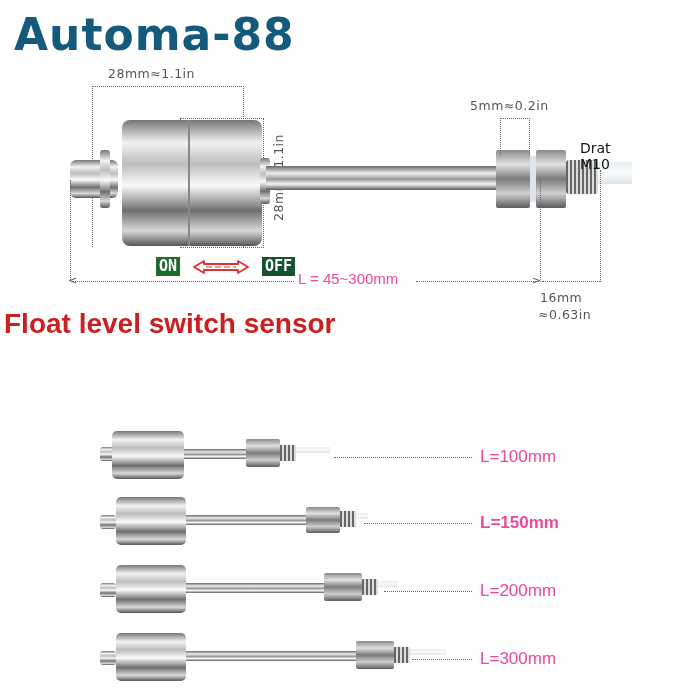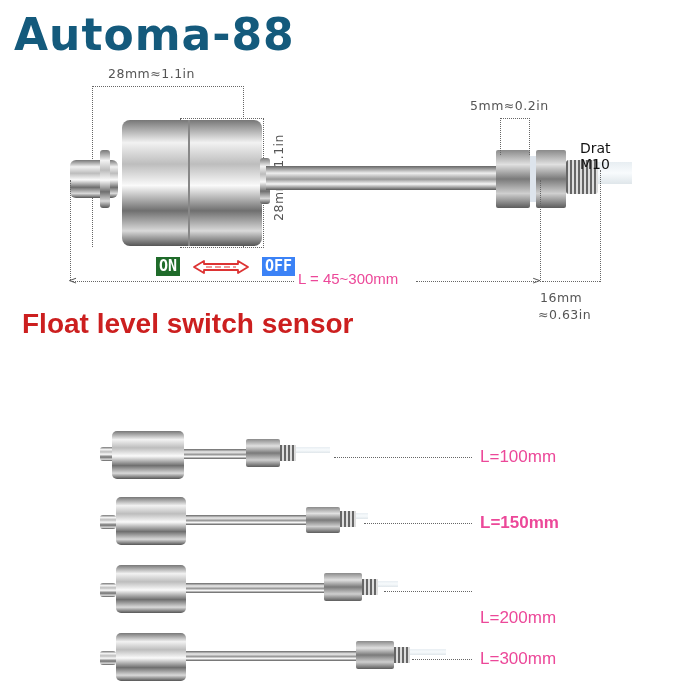--- a/index.html
+++ b/index.html
@@ -16,23 +16,23 @@
   .dim { color: #555; font-size: 12.5px; letter-spacing: 0.5px;
          font-family: "DejaVu Sans", sans-serif; }
   .dim-black { color: #111; font-size: 14px; font-family: "DejaVu Sans", sans-serif; }
   .dotbox { border: 1px dotted #666; }
   .vdot { border-left: 1px dotted #666; }
   .hdot { border-top: 1px dotted #666; }
 
   .badge { font-family: "DejaVu Sans Mono", monospace; font-weight: bold;
            color: #fff; font-size: 15px; line-height: 19px; padding: 0 3px; }
   .badge-on { background: #1f6b2a; }
-  .badge-off { background: #3b82f6; }
+  .badge-off { background: #14532d; }
 
-  .title { left: 22px; top: 308px; color: #cc1f1f; font-weight: bold;
+  .title { left: 4px; top: 308px; color: #cc1f1f; font-weight: bold;
            font-family: "Liberation Sans", sans-serif; font-size: 28px; }
 
   .len-label { font-family: "Liberation Sans", sans-serif; font-size: 17px; color: #ec4899; text-align: right; }
 
   
   .metal { background: linear-gradient(180deg, #777 0%, #f2f2f2 18%, #bdbdbd 35%, #fafafa 52%, #6f6f6f 72%, #d9d9d9 88%, #555 100%); }
   .rod { background: linear-gradient(180deg, #666 0%, #eee 30%, #9a9a9a 55%, #f5f5f5 75%, #5a5a5a 100%); }
   .nut { background: linear-gradient(180deg, #8a8a8a 0%, #e0e0e0 25%, #7a7a7a 50%, #cfcfcf 75%, #5c5c5c 100%); border-radius: 2px; }
   .thread { background: repeating-linear-gradient(90deg, #666 0 2px, #ddd 2px 4px); }
   .wire { background: linear-gradient(180deg, #e8eef2, #f8fbfd, #dfe6ea); }
@@ -121,21 +121,21 @@
   </div>
 
   <div class="abs" style="left:0;top:206px;width:700px;height:60px;">
     <div class="abs metal" style="left:100px;top:22px;width:16px;height:14px;border-radius:3px;"></div>
     <div class="abs metal float" style="left:116px;top:4px;width:70px;height:48px;border-radius:5px;"></div>
     <div class="abs rod" style="left:186px;top:22px;width:144px;height:10px;"></div>
     <div class="abs nut" style="left:324px;top:12px;width:38px;height:28px;"></div>
     <div class="abs thread" style="left:362px;top:18px;width:16px;height:16px;"></div>
     <div class="abs wire" style="left:378px;top:20px;width:20px;height:6px;"></div>
     <div class="abs hdot" style="left:384px;top:30px;width:88px;"></div>
-    <div class="abs len-label" style="left:480px;top:20px;margin-top:27px;">L=200mm</div>
+    <div class="abs len-label" style="left:480px;top:20px;">L=200mm</div>
   </div>
 
   <div class="abs" style="left:0;top:274px;width:700px;height:60px;padding-left:21px;">
     <div class="abs metal" style="left:100px;top:22px;width:16px;height:14px;border-radius:3px;"></div>
     <div class="abs metal float" style="left:116px;top:4px;width:70px;height:48px;border-radius:5px;"></div>
     <div class="abs rod" style="left:186px;top:22px;width:176px;height:10px;"></div>
     <div class="abs nut" style="left:356px;top:12px;width:38px;height:28px;"></div>
     <div class="abs thread" style="left:394px;top:18px;width:16px;height:16px;"></div>
     <div class="abs wire" style="left:410px;top:20px;width:36px;height:6px;"></div>
     <div class="abs hdot" style="left:412px;top:30px;width:60px;"></div>

